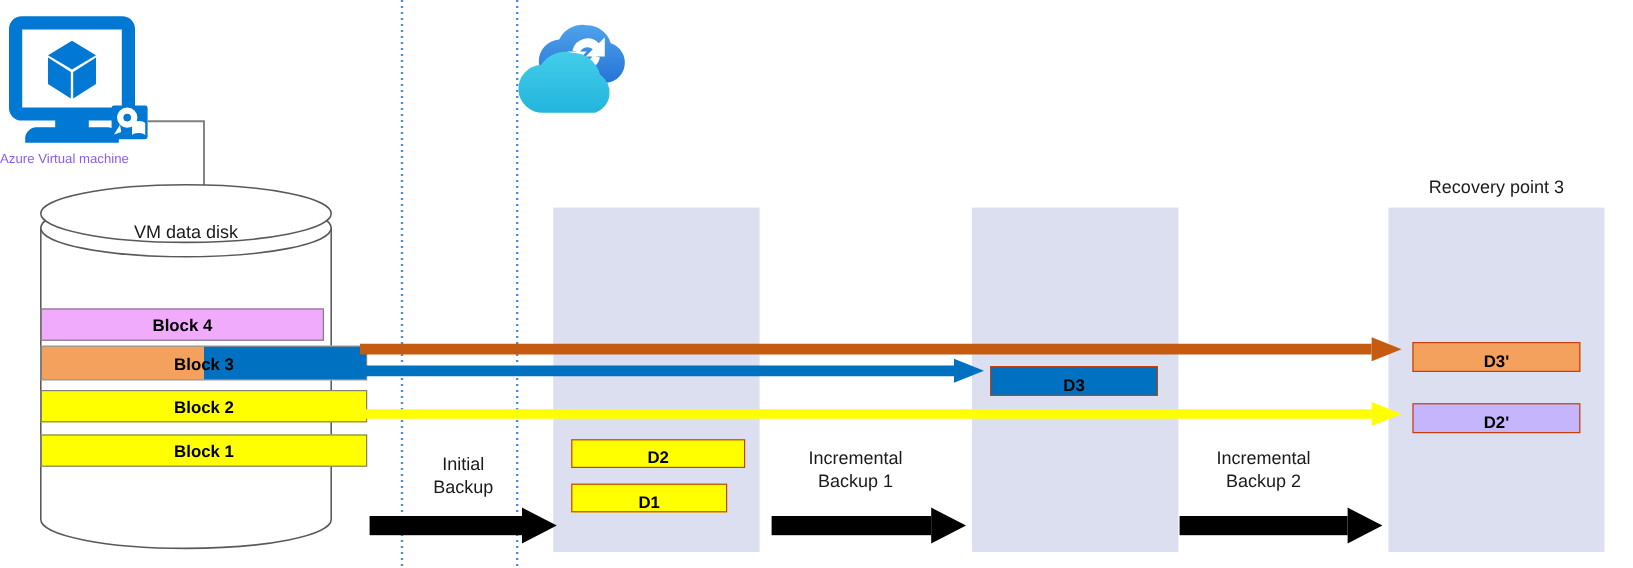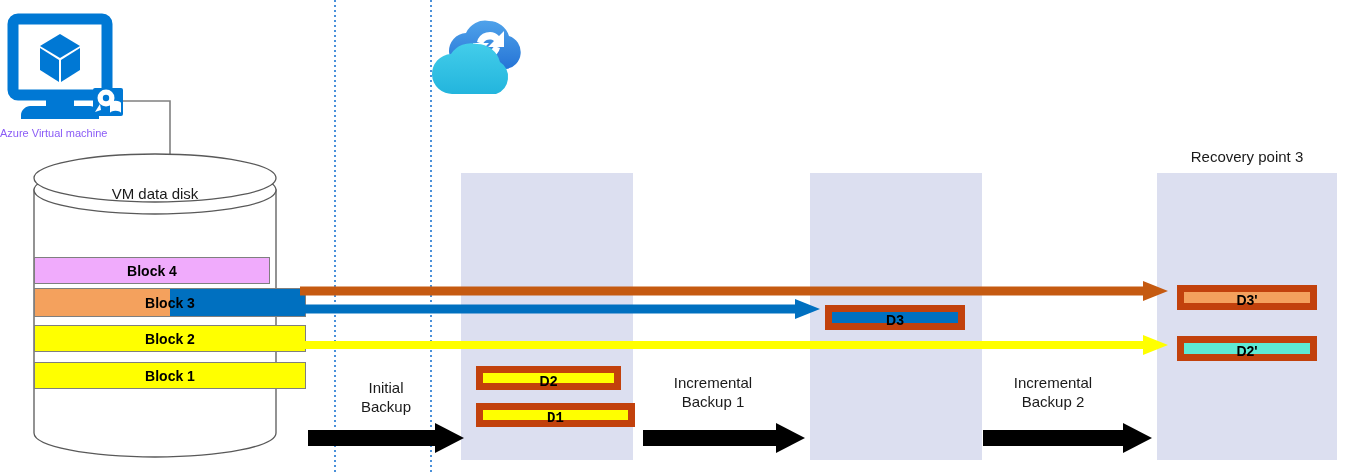--- a/index.html
+++ b/index.html
@@ -31,23 +31,23 @@
   .block .blk-txt{position:relative;z-index:2;}
 
   
   .rp-panel{
     position:absolute;background:#dcdff0;
   }
   .rp-title{
     position:absolute;text-align:center;font-size:15px;color:#1a1a1a;white-space:nowrap;
   }
   .data-box{
-    position:absolute;border:7px solid #c2410c;box-sizing:border-box;
+    position:absolute;border:1px solid #c2410c;box-sizing:border-box;
     font-size:14px;font-weight:bold;color:#000;
-    display:flex;align-items:flex-start;justify-content:center;
+    display:flex;align-items:flex-end;justify-content:center;
   }
 
   
   .step-label{
     position:absolute;text-align:center;font-size:15px;color:#1a1a1a;line-height:1.28;
   }
 
   svg.layer{position:absolute;left:0;top:0;width:1361px;height:473px;overflow:visible;}
 </style>
 </head>
@@ -157,32 +157,32 @@
 
     <g>
       <line x1="300" y1="345" x2="1143" y2="345" stroke="#FFFF00" stroke-width="8"></line>
       <path d="M1143 335 L1168 345 L1143 355 Z" fill="#FFFF00"></path>
     </g>
   </svg>
 
   <div class="data-box" style="left:476px;top:366px;width:145px;height:24px;background:#FFFF00;">
     <span>D2</span>
   </div>
-  <div class="data-box" style="left:476px;top:403px;width:159px;height:24px;background:#FFFF00;font-family:Liberation Mono, monospace;">
+  <div class="data-box" style="left:476px;top:403px;width:130px;height:24px;background:#FFFF00;">
     <span>D1</span>
   </div>
 
   <div class="data-box" style="left:825px;top:305px;width:140px;height:25px;background:#0070C0;">
     <span>D3</span>
   </div>
 
   <div class="data-box" style="left:1177px;top:285px;width:140px;height:25px;background:#F4A15D;">
     <span>D3'</span>
   </div>
-  <div class="data-box" style="left:1177px;top:336px;width:140px;height:25px;background:#5eead4;">
+  <div class="data-box" style="left:1177px;top:336px;width:140px;height:25px;background:#c4b5fd;">
     <span>D2'</span>
   </div>
 
   <svg class="layer" aria-hidden="true">
     <g>
       <rect x="308" y="430" width="127" height="16" fill="#000000"></rect>
       <path d="M435 423 L464 438 L435 453 Z" fill="#000000"></path>
     </g>
     <g>
       <rect x="643" y="430" width="133" height="16" fill="#000000"></rect>

